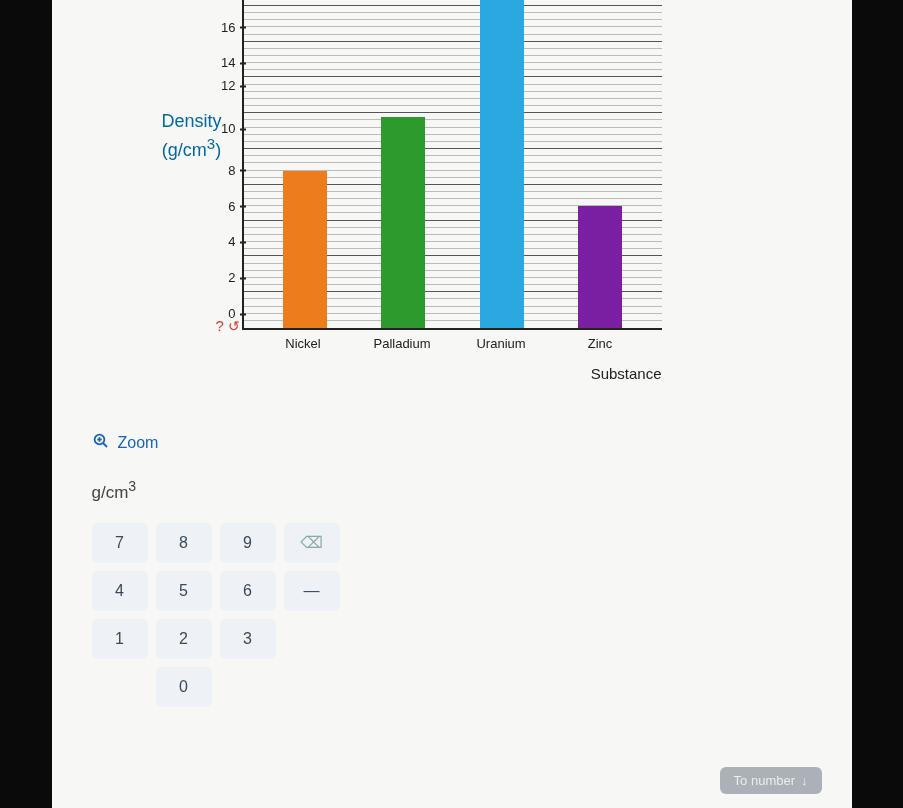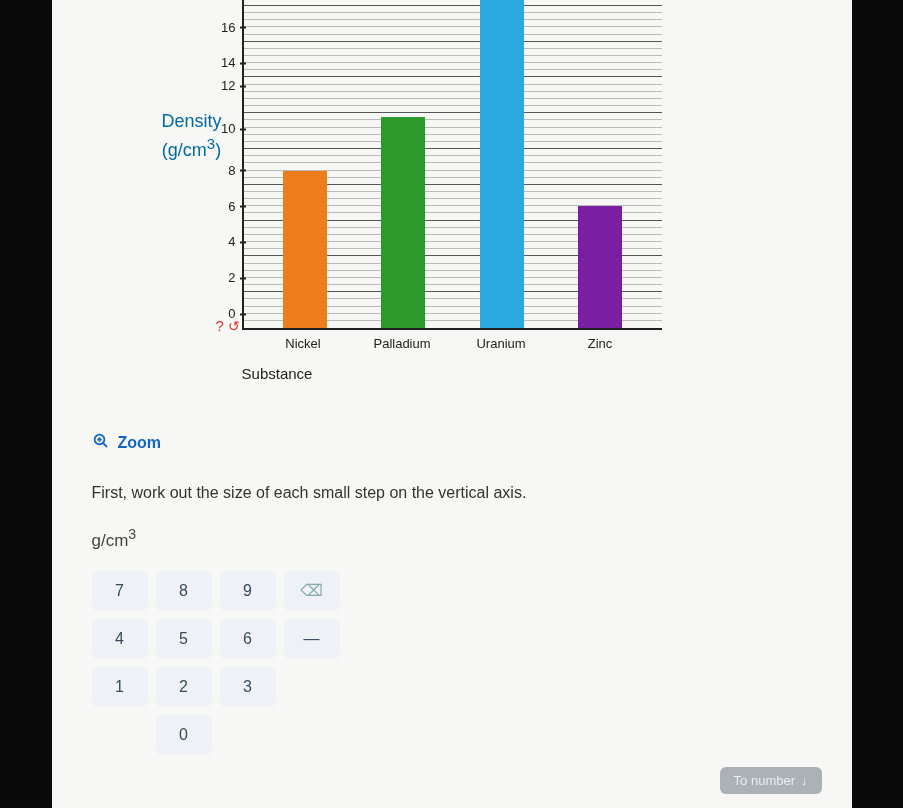--- a/index.html
+++ b/index.html
@@ -82,41 +82,41 @@
   }
   .xlabels {
     display: flex;
     justify-content: space-around;
     padding: 6px 12px 0 12px;
     font-size: 13px;
     color: #222;
   }
   .xlabels span { width: 60px; text-align: center; }
   .xlabel-title {
-    text-align: left;
+    text-align: right;
     font-size: 15px;
     color: #222;
     margin-top: 14px;
   }
   .hint-marker {
     position: absolute;
     left: -28px;
     bottom: -6px;
     color: #d93a2b;
     font-size: 15px;
     font-weight: 500;
   }
   .zoom-row {
     display: flex;
     align-items: center;
     gap: 8px;
     margin-top: 50px;
     color: #1565c0;
     font-size: 16px;
-    font-weight: 700;
+    font-weight: 400;
     cursor: pointer;
   }
   .zoom-row svg { width: 18px; height: 18px; }
   .question {
     margin-top: 30px;
     font-size: 16px;
     color: #333;
   }
   .answer-row {
     display: flex;
@@ -260,21 +260,20 @@
       <svg viewBox="0 0 24 24" fill="none" stroke="#1565c0" stroke-width="2.4">
         <circle cx="10" cy="10" r="6.5"></circle>
         <line x1="15" y1="15" x2="20" y2="20"></line>
         <line x1="10" y1="7" x2="10" y2="13"></line>
         <line x1="7" y1="10" x2="13" y2="10"></line>
       </svg>
     </span>
     <span>Zoom</span>
   </div>
 
-  <div class="question">First, work out the size of each small step on the vertical axis.</div>
 
   <div class="answer-row">
     <span class="unit">g/cm<sup>3</sup></span>
   </div>
 
   <div class="keypad" id="keypad">
       <div class="key">7</div>
       <div class="key">8</div>
       <div class="key">9</div>
       <div class="key backspace">⌫</div>

